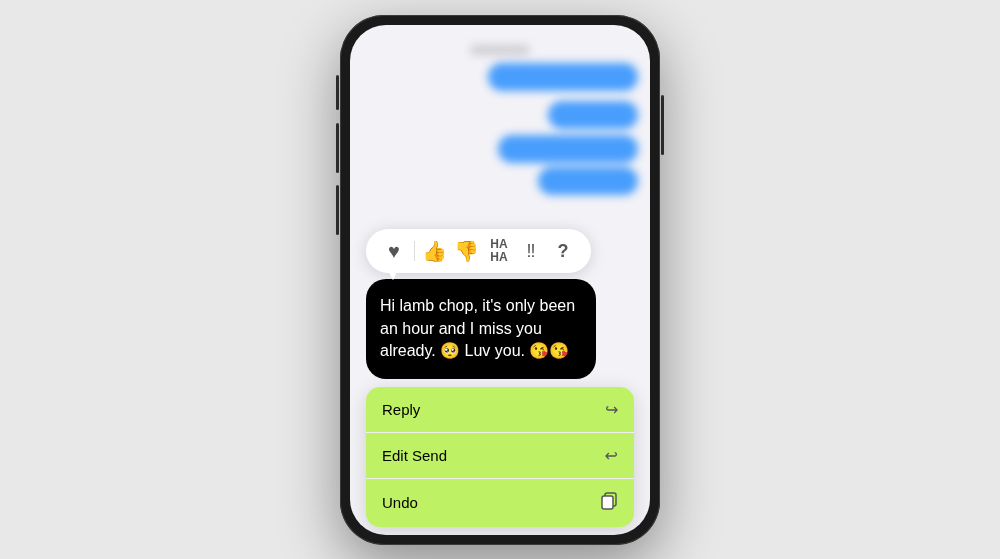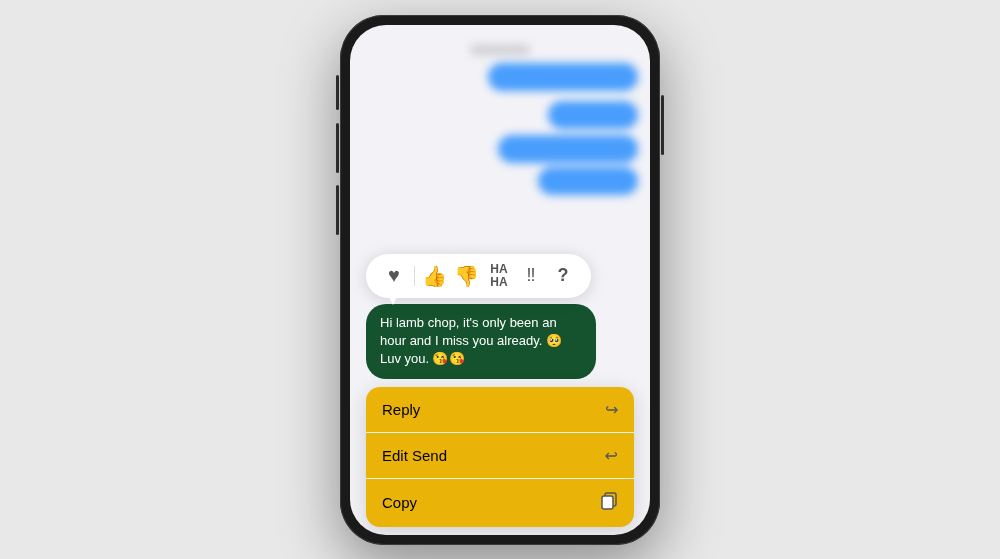--- a/index.html
+++ b/index.html
@@ -129,33 +129,33 @@
 
     .reaction-divider {
       width: 1px;
       height: 20px;
       background: #ddd;
       margin: 0 2px;
     }
 
     
     .message-bubble {
-      background: #14532d;
+      background: #000000;
       color: white;
       border-radius: 20px;
-      padding: 10px 14px;
-      font-size: 13px;
+      padding: 16px 14px;
+      font-size: 16px;
       line-height: 1.4;
       margin-left: 6px;
       max-width: 230px;
     }
 
     
     .context-menu {
-      background: #eab308;
+      background: #bef264;
       border-radius: 14px;
       margin: 8px 6px 0 6px;
       box-shadow: 0 4px 20px rgba(0,0,0,0.15);
       overflow: hidden;
     }
 
     .menu-item {
       display: flex;
       align-items: center;
       justify-content: space-between;
@@ -252,21 +252,21 @@
       <div class="context-menu">
         <div class="menu-item">
           <span class="menu-item-label">Reply</span>
           <span class="menu-item-icon" style="transform: scaleX(-1); display:inline-block;">↩</span>
         </div>
         <div class="menu-item">
           <span class="menu-item-label">Edit Send</span>
           <span class="menu-item-icon">↩</span>
         </div>
         <div class="menu-item">
-          <span class="menu-item-label">Copy</span>
+          <span class="menu-item-label">Undo</span>
           <span class="menu-item-icon">
             <svg width="18" height="18" viewBox="0 0 18 18" fill="none">
               <rect x="5" y="1" width="11" height="13" rx="2" stroke="#555" stroke-width="1.5" fill="none"></rect>
               <rect x="2" y="4" width="11" height="13" rx="2" stroke="#555" stroke-width="1.5" fill="white"></rect>
             </svg>
           </span>
         </div>
       </div>
 
     </div>

